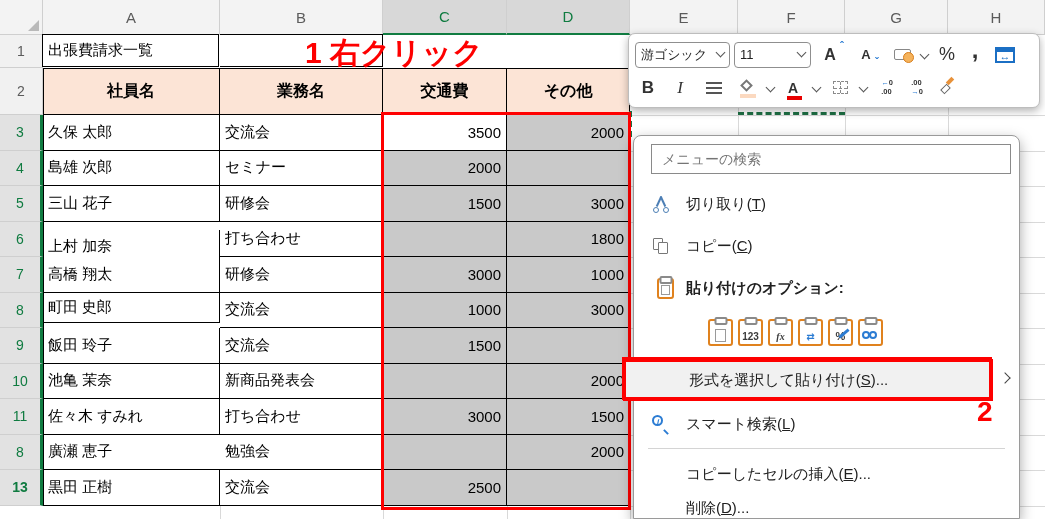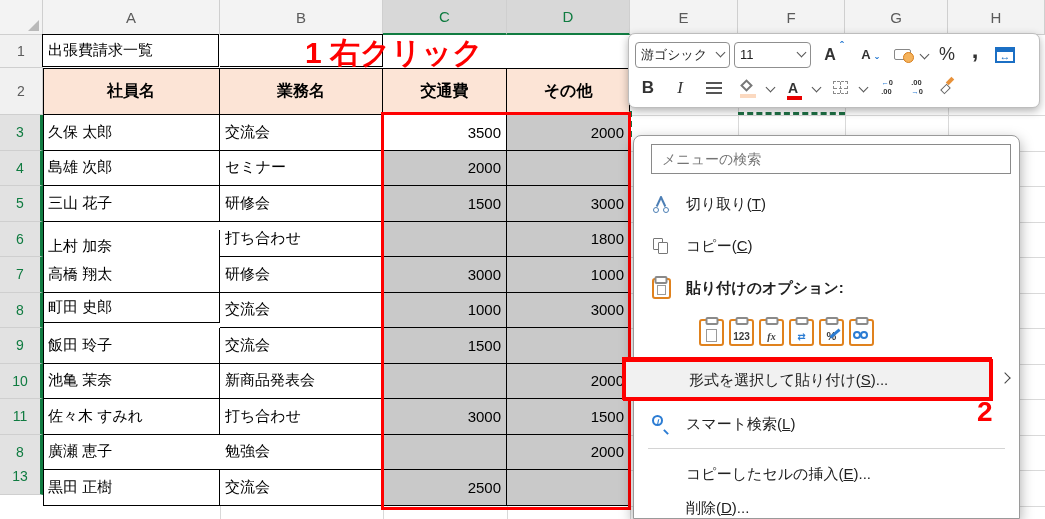--- a/index.html
+++ b/index.html
@@ -98,21 +98,21 @@
   .scx{position:relative;width:16px;height:17px;}
   .scx i{position:absolute;top:0;width:2px;height:11px;background:#4d7fb5;}
   .scx i.a{left:5px;transform:rotate(25deg);}
   .scx i.b{left:9px;transform:rotate(-25deg);}
   .scx u{position:absolute;bottom:0;width:6px;height:6px;border:1.6px solid #4d7fb5;border-radius:50%;}
   .scx u.a{left:0;} .scx u.b{right:0;}
   .cpy{position:relative;width:16px;height:17px;}
   .cpy i{position:absolute;width:10px;height:12px;border:1.5px solid #777;background:#fff;border-radius:1px;}
   .cpy i.a{left:0;top:0;} .cpy i.b{left:5px;top:4px;}
   .cb{position:relative;border:2px solid #e0821e;border-radius:3px;background:#fff;
-      display:flex;align-items:flex-end;justify-content:center;}
+      display:flex;align-items:flex-end;justify-content:center;margin-left:9px;}
   .cb:before{content:"";position:absolute;top:-4px;left:50%;transform:translateX(-50%);
              width:9px;height:4px;background:#fff;border:2px solid #8a8a8a;border-radius:2px;}
   .cb.small{width:19px;height:21px;}
   .cb.big{width:25px;height:27px;}
   .cb .g{font-size:10px;line-height:1;margin-bottom:2px;color:#3b3b3b;font-weight:bold;}
   .cb .g.blue{color:#2b7cd3;}
   .cb .g.fx{font-style:italic;font-family:"Liberation Serif",serif;}
   .cb .sq{width:11px;height:13px;border:1.5px solid #9a9a9a;margin-bottom:2px;}
   .rings{position:relative;width:18px;height:10px;margin-bottom:3px;}
   .rings i{position:absolute;width:8px;height:8px;border:2px solid #2b7cd3;border-radius:4px;}
@@ -171,21 +171,21 @@
       <div class="rowhead sel" style="top: 115px; height: 35.5px;">3</div>
       <div class="rowhead sel" style="top: 150.5px; height: 35.5px;">4</div>
       <div class="rowhead sel" style="top: 186px; height: 35.5px;">5</div>
       <div class="rowhead sel" style="top: 221.5px; height: 35.5px;">6</div>
       <div class="rowhead sel" style="top: 257px; height: 35.5px;">7</div>
       <div class="rowhead sel" style="top: 292.5px; height: 35.5px;">8</div>
       <div class="rowhead sel" style="top: 328px; height: 35.5px;">9</div>
       <div class="rowhead sel" style="top: 363.5px; height: 35.5px;">10</div>
       <div class="rowhead sel" style="top: 399px; height: 35.5px;">11</div>
       <div class="rowhead sel" style="top: 434.5px; height: 35.5px;">8</div>
-      <div class="rowhead sel" style="top: 459px; height: 35.5px;">13</div>
+      <div class="rowhead sel" style="top: 470px; height: 35.5px; font-weight: bold;">13</div>
     </div>
   <div id="cells">
       <div class="cell lft" style="left: 43px; top: 35px; width: 177px; height: 33px; border: 1px solid rgb(0, 0, 0); margin-left: -1px; margin-top: -1px;">出張費請求一覧</div>
       <div class="cell " style="left: 220px; top: 35px; width: 163px; height: 33px; border-top: 1px solid rgb(0, 0, 0); border-right: 1px solid rgb(0, 0, 0); border-bottom: 1px solid rgb(0, 0, 0); border-left: none; border-image: initial; margin-top: -1px;"></div>
       <div class="cell bd hd" style="left: 43px; top: 68px; width: 177px; height: 47px;">社員名</div>
       <div class="cell bd hd" style="left: 220px; top: 68px; width: 163px; height: 47px;">業務名</div>
       <div class="cell bd hd" style="left: 383px; top: 68px; width: 124px; height: 47px;">交通費</div>
       <div class="cell bd hd" style="left: 507px; top: 68px; width: 123px; height: 47px;">その他</div>
       <div class="cell bd lft" style="left: 43px; top: 115px; width: 177px; height: 35.5px;">久保 太郎</div>
       <div class="cell bd lft" style="left: 220px; top: 115px; width: 163px; height: 35.5px;">交流会</div>
@@ -200,21 +200,21 @@
       <div class="cell bd num selc" style="left: 383px; top: 186px; width: 124px; height: 35.5px;">1500</div>
       <div class="cell bd num selc" style="left: 507px; top: 186px; width: 123px; height: 35.5px;">3000</div>
       <div class="cell bd lft" style="left: 43px; top: 221.5px; width: 177px; height: 35.5px; margin-top: 8px;">上村 加奈</div>
       <div class="cell bd lft" style="left: 220px; top: 221.5px; width: 163px; height: 35.5px;">打ち合わせ</div>
       <div class="cell bd num selc" style="left: 383px; top: 221.5px; width: 124px; height: 35.5px;"></div>
       <div class="cell bd num selc" style="left: 507px; top: 221.5px; width: 123px; height: 35.5px;">1800</div>
       <div class="cell bd lft" style="left: 43px; top: 257px; width: 177px; height: 35.5px;">高橋 翔太</div>
       <div class="cell bd lft" style="left: 220px; top: 257px; width: 163px; height: 35.5px;">研修会</div>
       <div class="cell bd num selc" style="left: 383px; top: 257px; width: 124px; height: 35.5px;">3000</div>
       <div class="cell bd num selc" style="left: 507px; top: 257px; width: 123px; height: 35.5px;">1000</div>
-      <div class="cell bd lft" style="left: 43px; top: 292.5px; width: 177px; height: 30px;">町田 史郎</div>
+      <div class="cell bd lft" style="left: 43px; top: 292.5px; width: 177px; height: 30px; font-family: Liberation Serif, serif;">町田 史郎</div>
       <div class="cell bd lft" style="left: 220px; top: 292.5px; width: 163px; height: 35.5px;">交流会</div>
       <div class="cell bd num selc" style="left: 383px; top: 292.5px; width: 124px; height: 35.5px;">1000</div>
       <div class="cell bd num selc" style="left: 507px; top: 292.5px; width: 123px; height: 35.5px;">3000</div>
       <div class="cell bd lft" style="left: 43px; top: 328px; width: 177px; height: 35.5px;">飯田 玲子</div>
       <div class="cell bd lft" style="left: 220px; top: 328px; width: 163px; height: 35.5px;">交流会</div>
       <div class="cell bd num selc" style="left: 383px; top: 328px; width: 124px; height: 35.5px;">1500</div>
       <div class="cell bd num selc" style="left: 507px; top: 328px; width: 123px; height: 35.5px;"></div>
       <div class="cell bd lft" style="left: 43px; top: 363.5px; width: 177px; height: 35.5px;">池亀 茉奈</div>
       <div class="cell bd lft" style="left: 220px; top: 363.5px; width: 163px; height: 35.5px;">新商品発表会</div>
       <div class="cell bd num selc" style="left: 383px; top: 363.5px; width: 124px; height: 35.5px;"></div>

